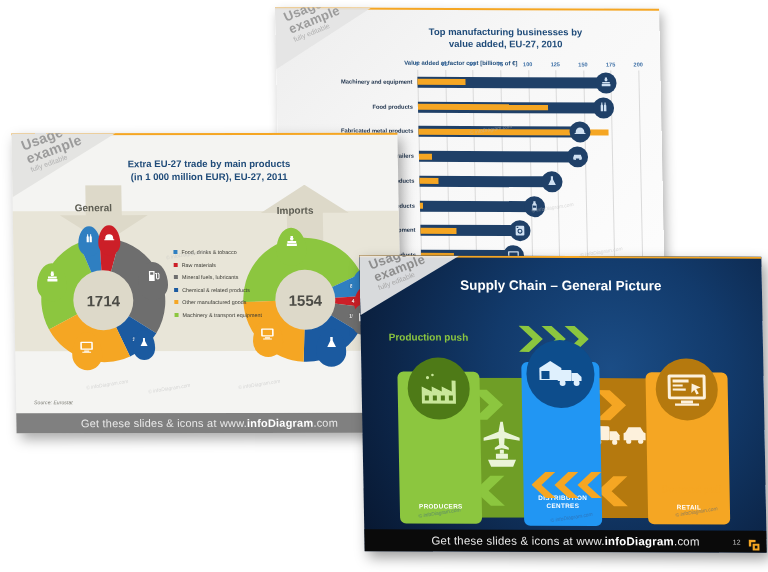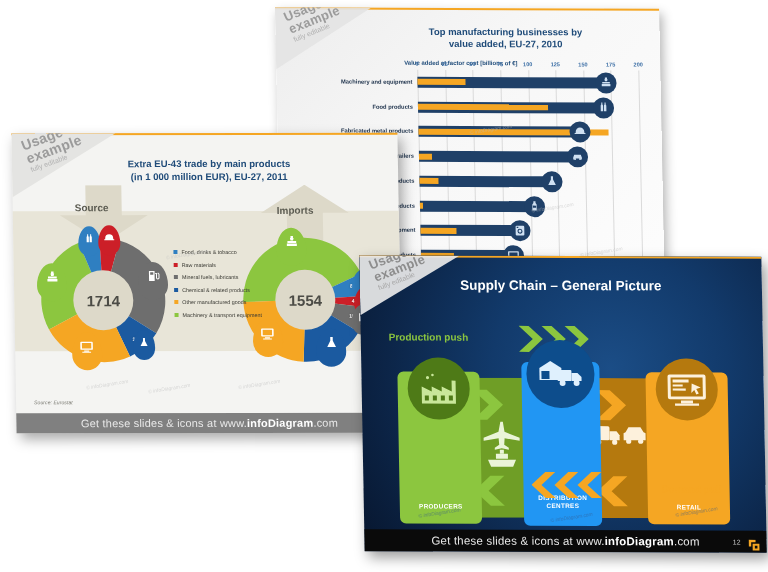--- a/index.html
+++ b/index.html
@@ -268,28 +268,28 @@
     <div class="usage-corner" style="width:108px;height:68px">
       <div class="tri"></div>
       <div class="usage-txt">
         <span class="l1">Usage</span>
         <span class="l2">example</span>
         <span class="l3">fully editable</span>
       </div>
     </div>
 
     <div class="tr-title">
-      <span>Extra EU-43 trade by main products</span><br>
+      <span>Extra EU-27 trade by main products</span><br>
       <span>(in 1 000 million EUR),  EU-27, 2011</span>
     </div>
 
     <svg style="position:absolute;left:47px;top:52px" width="88" height="58">
       <path d="M26 0 H62 V30 H88 L44 58 L0 30 H26 Z" fill="#ddd9c9"></path>
     </svg>
-    <div class="arrow-lab" style="left:62px;top:69px">Source</div>
+    <div class="arrow-lab" style="left:62px;top:69px">General</div>
 
     <svg style="position:absolute;left:248px;top:52px" width="88" height="58">
       <path d="M44 0 L88 28 H62 V58 H26 V28 H0 Z" fill="#ddd9c9"></path>
     </svg>
     <div class="arrow-lab" style="left:264px;top:72px">Imports</div>
 
     <div class="donutwrap" id="donutImports" style="left:14px;top:92px;width:150px;height:150px">
         <svg width="150" height="150" viewBox="0 0 150 150" style="position: absolute; left: 0px; top: 0px;">
           <path d="M20.257249242746532 104.10723689272524 A62 62 0 0 1 51.469916237093656 17.638556868654263 L64.75302803873433 50.02001670086557 A27 27 0 0 0 51.160414992808974 87.67573219521906 Z" fill="#8cc63f"></path>
           <path d="M51.469916237093656 17.638556868654263 A62 62 0 0 1 72.23401915330398 13.061729520790536 L73.79545995385818 48.02688221066684 A27 27 0 0 0 64.75302803873433 50.02001670086557 Z" fill="#2f7fc1"></path>

